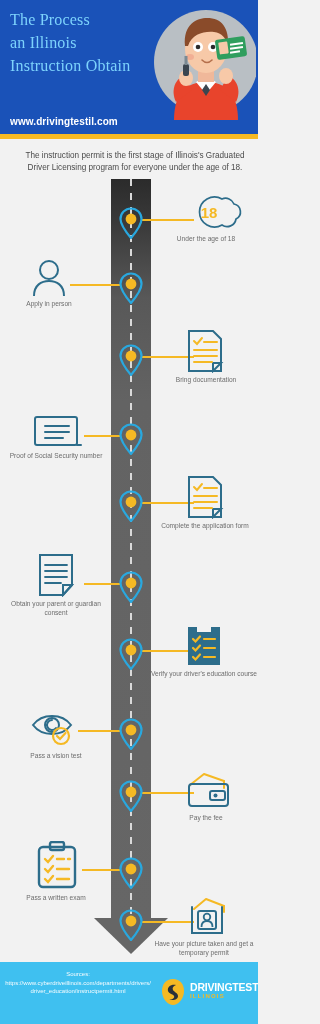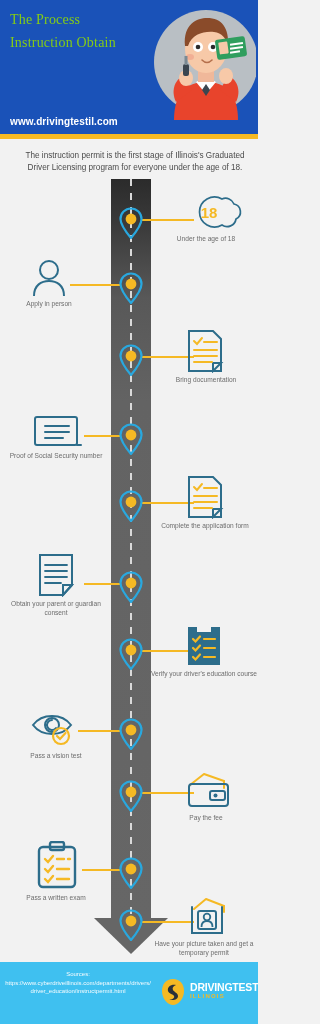--- a/index.html
+++ b/index.html
@@ -9,23 +9,23 @@
     font-family:"Liberation Sans", sans-serif;
     overflow:hidden;position:relative;
   }
   
   .header{
     position:relative;width:258px;height:134px;
     background:#1a52b8;overflow:hidden;
   }
   .header-title{
     position:absolute;left:10px;top:8px;width:160px;
-    color:#84cc16;
+    color:#7dd3fc;
     font-family:"Liberation Serif", serif;
-    font-size:14px;line-height:23px;font-weight:400;
+    font-size:16px;line-height:23px;font-weight:400;
     letter-spacing:.2px;
   }
   .header-title div{white-space:nowrap;}
   .header-url{
     position:absolute;left:10px;top:116px;
     color:#ffffff;font-size:10px;font-weight:bold;letter-spacing:.1px;
   }
   .hero{
     position:absolute;right:2px;top:2px;width:104px;height:118px;
   }
@@ -95,20 +95,21 @@
     position:absolute;left:30px;top:15px;
     color:#f5b924;font-size:6px;font-weight:bold;letter-spacing:1.2px;
   }
 </style>
 </head>
 <body>
 
 <div class="header">
   <div class="header-title">
     <div>The Process</div>
+    <div>an Illinois</div>
     <div>Instruction Obtain</div>
   </div>
   <div class="header-url">www.drivingtestil.com</div>
 
   <svg class="hero" viewBox="0 0 104 118">
     <circle cx="54" cy="60" r="52" fill="#b9bfc4"></circle>
 
     <path d="M22 118 C22 92 34 80 54 80 C74 80 86 92 86 118 Z" fill="#e8442c"></path>
 
     <path d="M44 80 L54 92 L64 80 L58 77 L50 77 Z" fill="#ffffff"></path>

